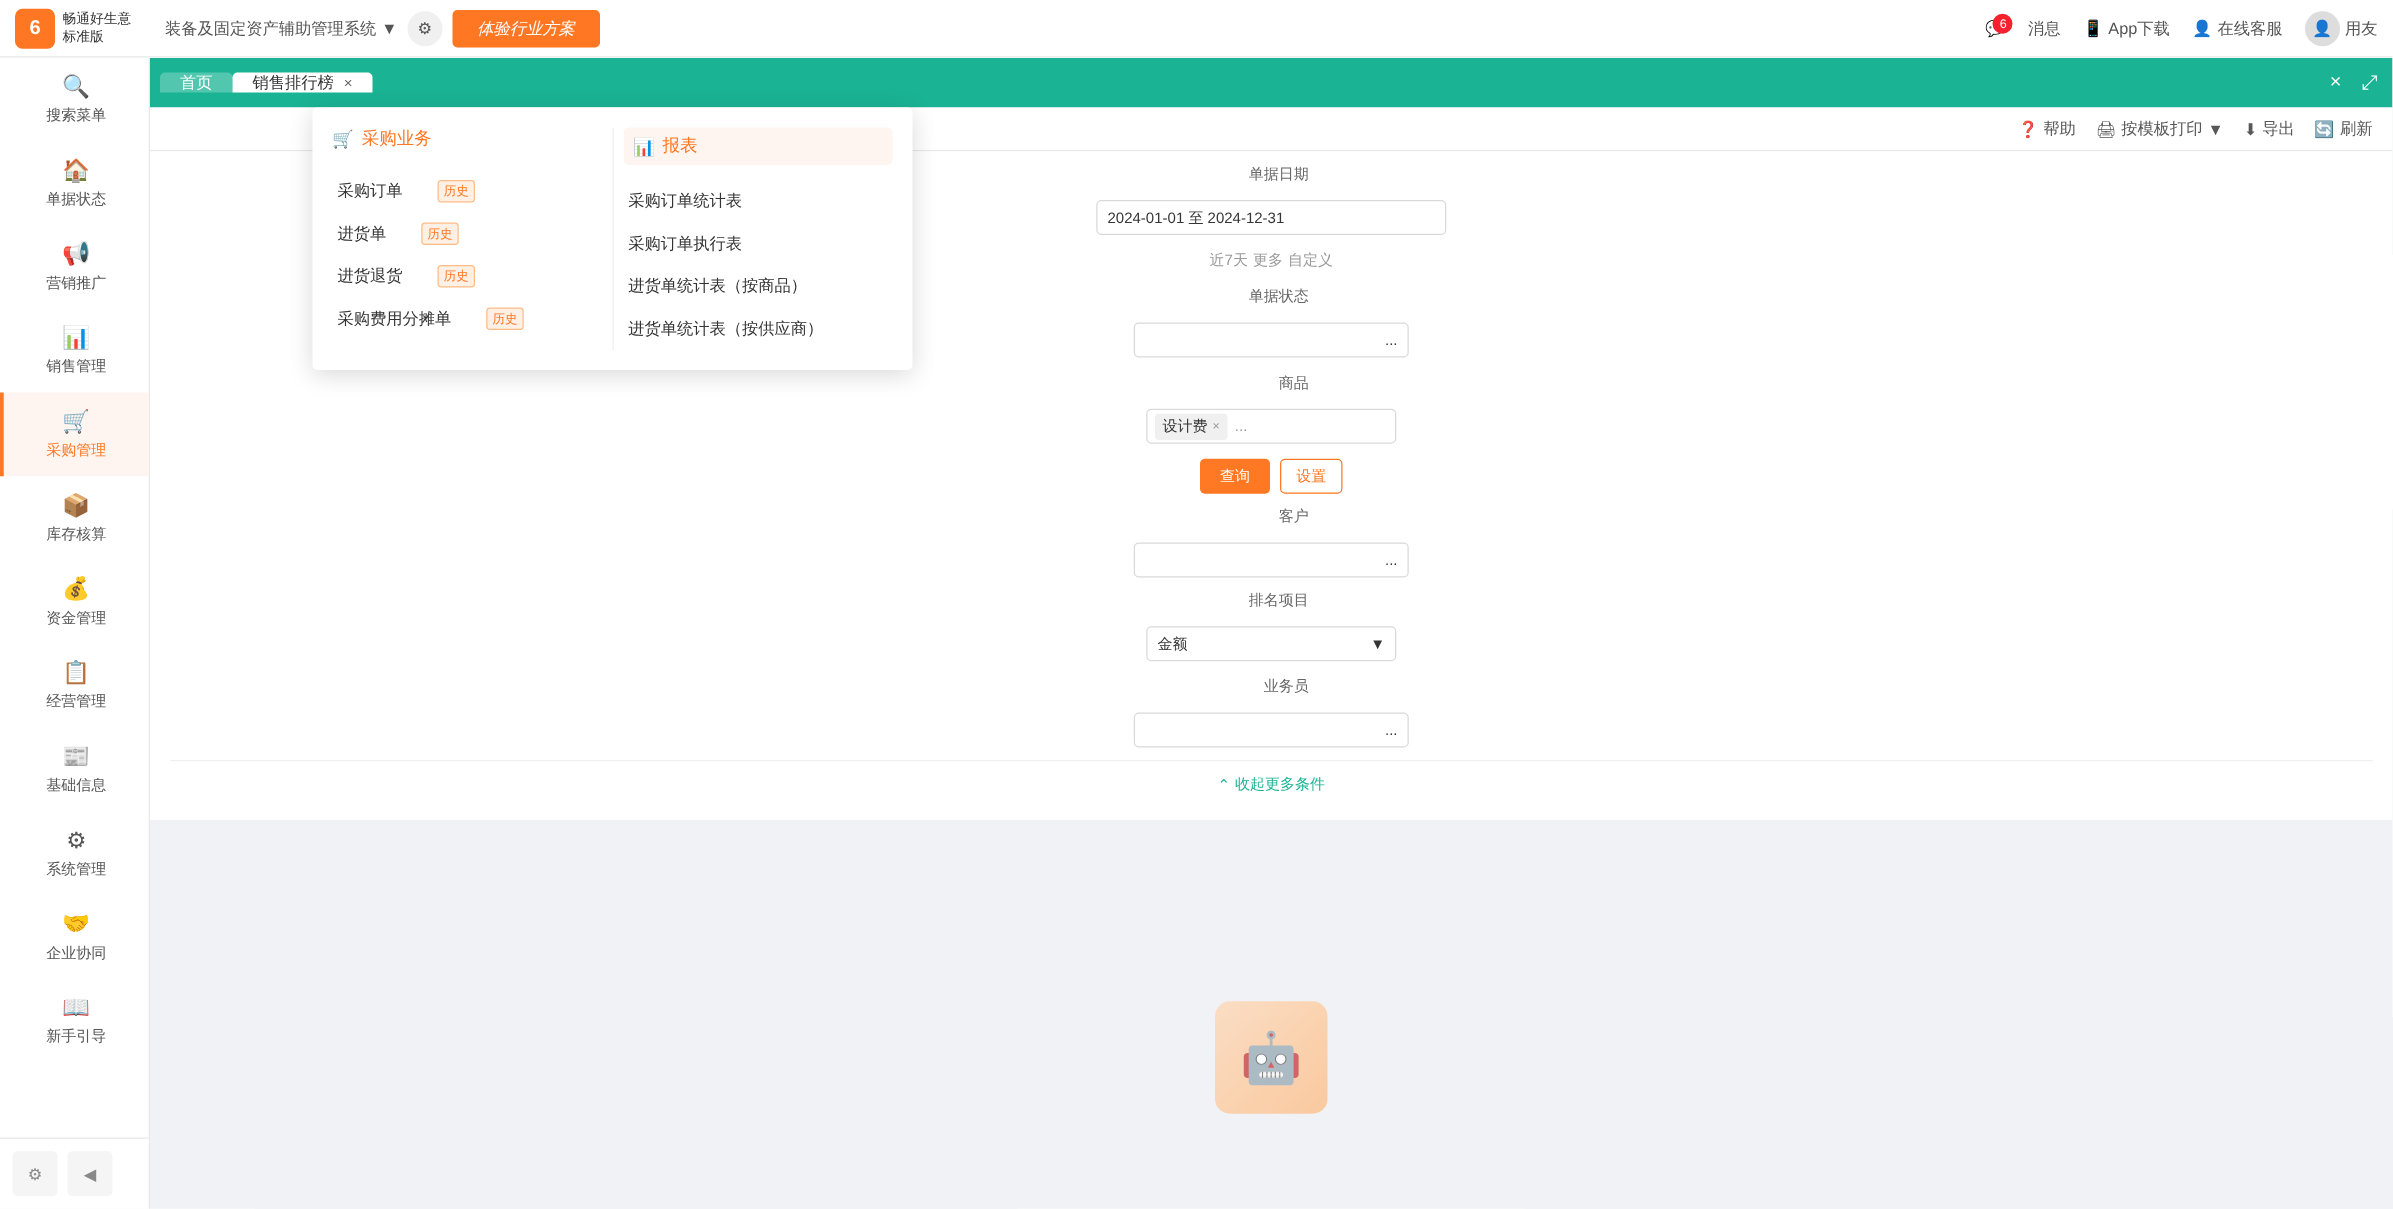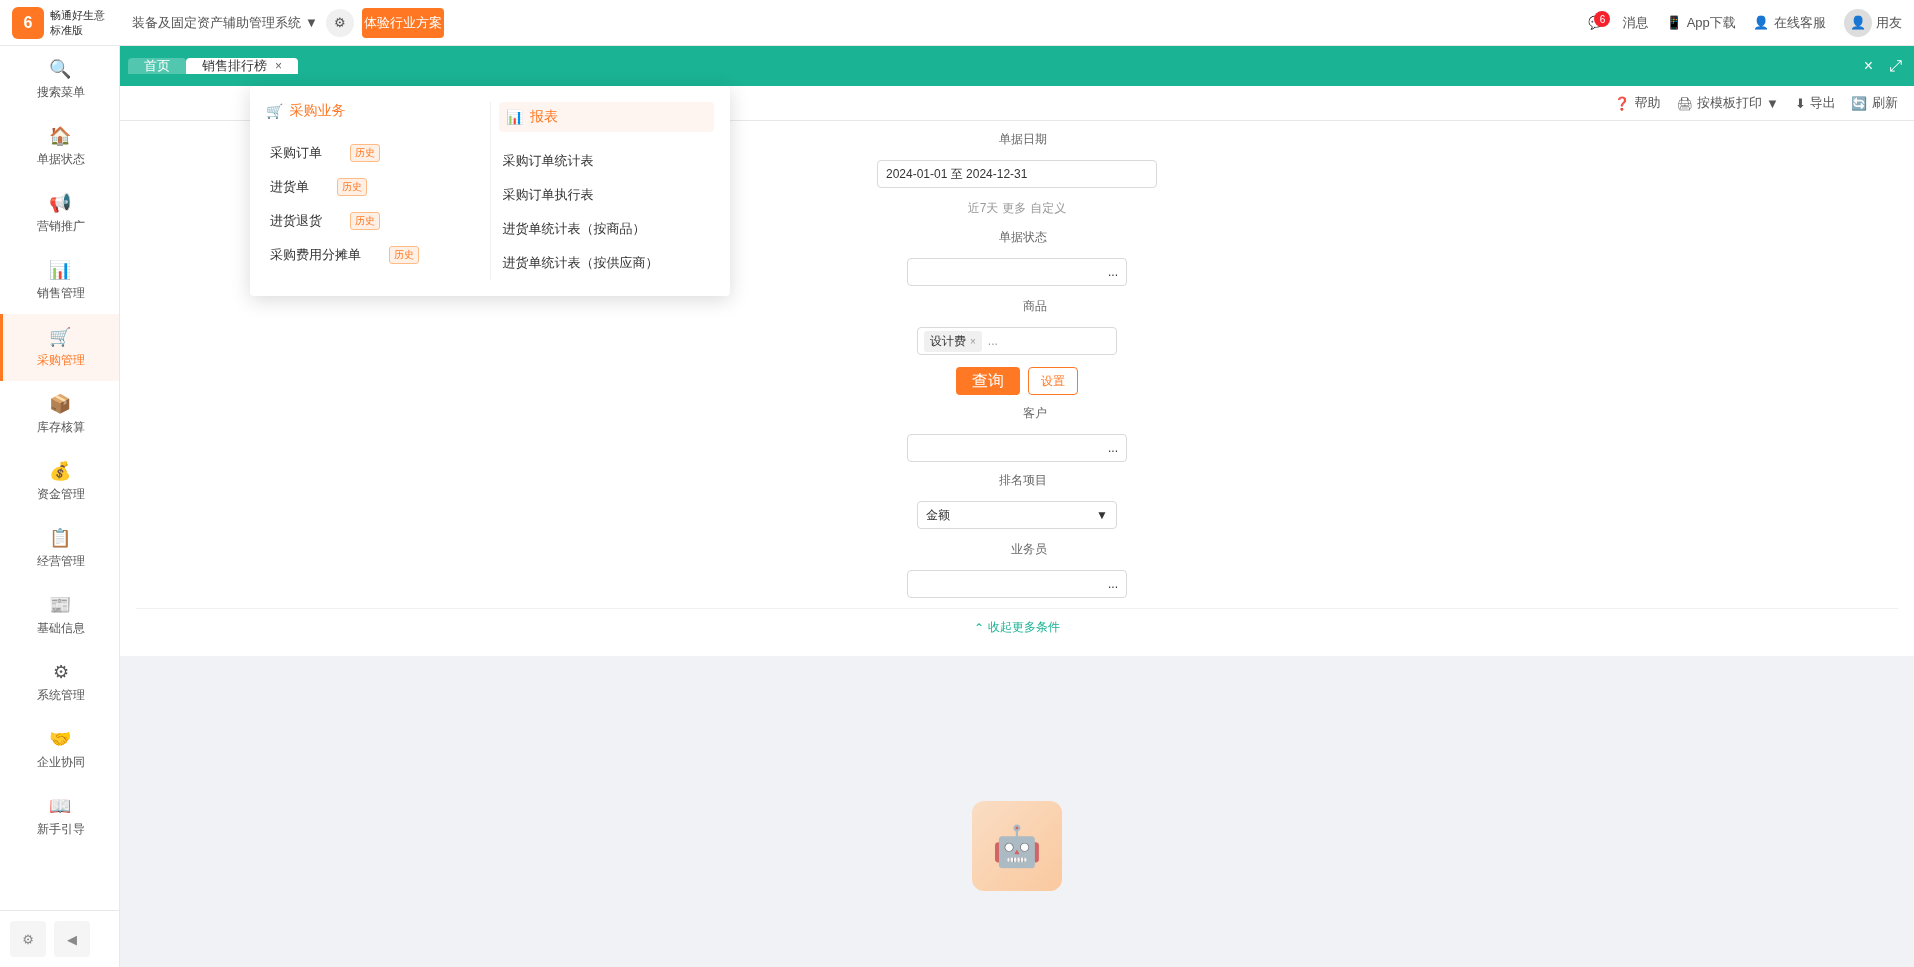--- a/index.html
+++ b/index.html
@@ -48,23 +48,24 @@
     }
     .gear-btn {
       width: 28px; height: 28px; border-radius: 50%; background: #f0f0f0;
       display: flex; align-items: center; justify-content: center; cursor: pointer;
     }
     .experience-btn {
       background: #ff7722;
       color: white;
       border: none;
       border-radius: 4px;
-      padding: 6px 2px;
+      padding: 6px 20px;
       cursor: pointer;
       font-size: 13px;
+      font-style: italic;
     }
     .top-bar-right {
       display: flex; align-items: center; gap: 18px; color: #555; font-size: 13px;
     }
     .top-bar-right .icon-group {
       display: flex; align-items: center; gap: 4px; cursor: pointer;
     }
     .notif-wrap { position: relative; }
     .notif-badge {
       position: absolute; top: -4px; right: -6px;
@@ -179,21 +180,21 @@
     }
     .tag-item {
       display: inline-flex; align-items: center; gap: 4px;
       background: #f0f0f0; border-radius: 3px;
       padding: 2px 6px; font-size: 12px; color: #333;
     }
     .tag-close { cursor: pointer; color: #999; font-size: 10px; }
     .search-btn {
       background: #ff7722; color: white; border: none;
       border-radius: 4px; padding: 4px 16px; height: 28px;
-      cursor: pointer; font-size: 16px;
+      cursor: pointer; font-size: 12px;
     }
     .settings-btn {
       background: white; color: #ff7722; border: 1px solid #ff7722;
       border-radius: 4px; padding: 4px 12px; height: 28px;
       cursor: pointer; font-size: 12px;
     }
     .collapse-btn {
       display: flex; align-items: center; gap: 4px;
       color: #1ab394; cursor: pointer; font-size: 12px;
       padding: 4px 8px;

